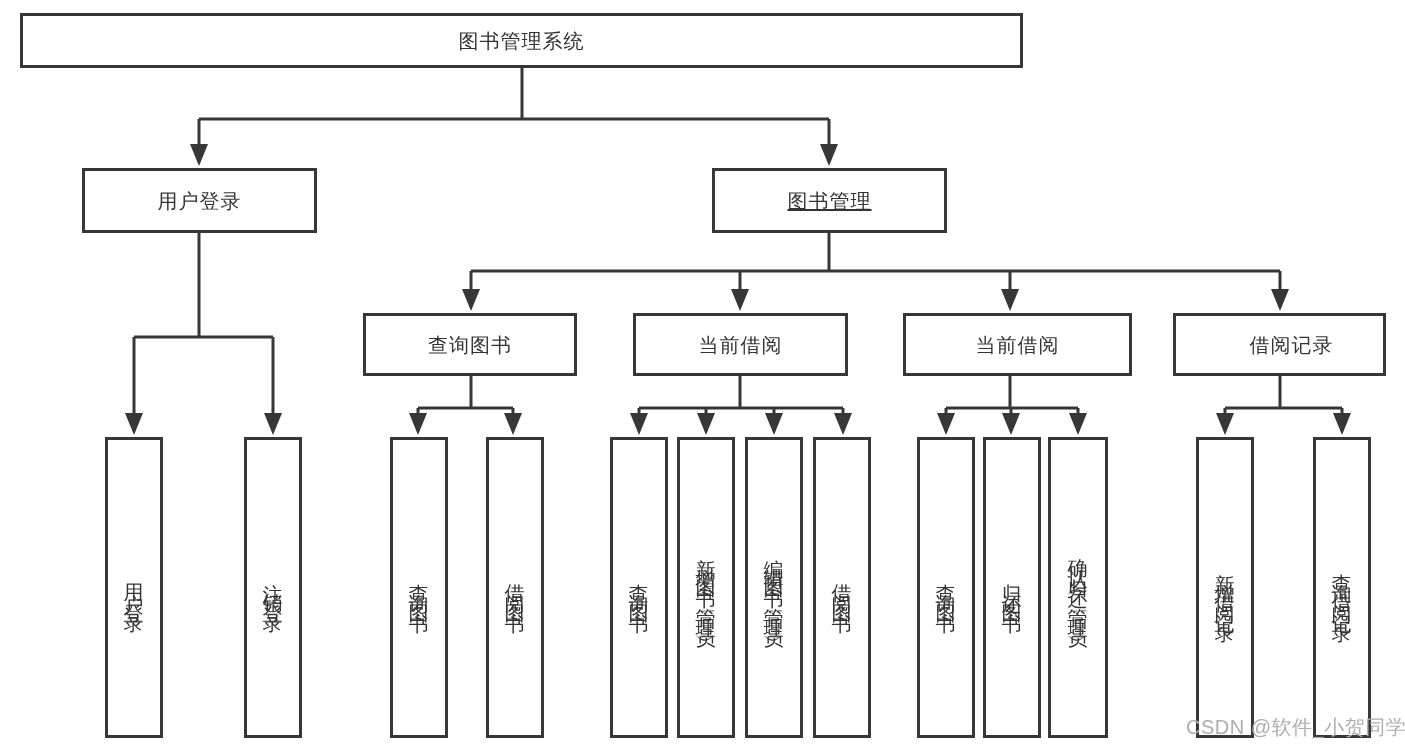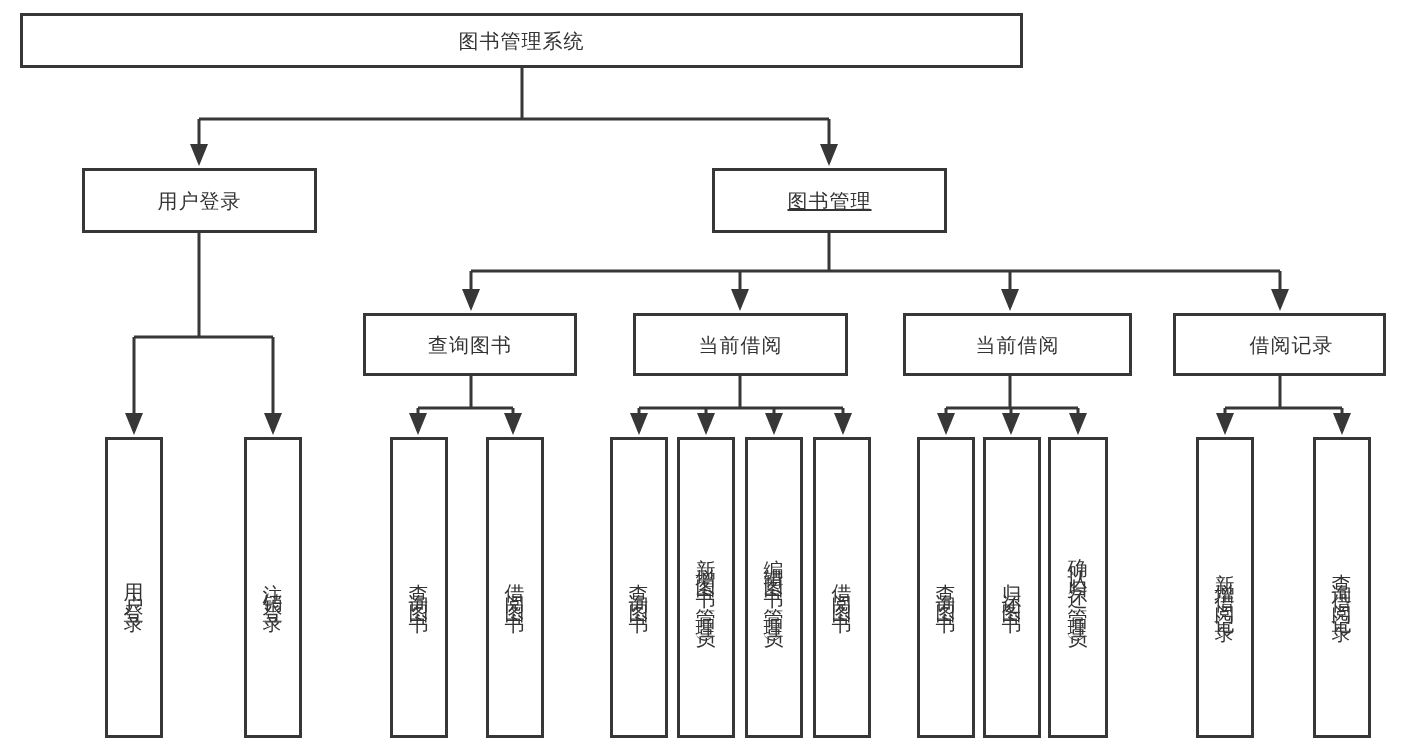--- a/index.html
+++ b/index.html
@@ -128,14 +128,15 @@
   <div class="node v" style="left:745px; top:437px; width:58px; height:301px;">编辑图书（管理员）</div>
   <div class="node v" style="left:813px; top:437px; width:58px; height:301px;">借阅图书</div>
 
   <div class="node v" style="left:917px; top:437px; width:58px; height:301px;">查询图书</div>
   <div class="node v" style="left:983px; top:437px; width:58px; height:301px;">归还图书</div>
   <div class="node v" style="left:1048px; top:437px; width:60px; height:301px;">确认归还（管理员）</div>
 
   <div class="node v" style="left:1196px; top:437px; width:58px; height:301px;">新增借阅记录</div>
   <div class="node v" style="left:1313px; top:437px; width:58px; height:301px;">查询借阅记录</div>
 
+  <div class="watermark">CSDN @软件_小贺同学</div>
 
 </div>
 
 </body></html>

